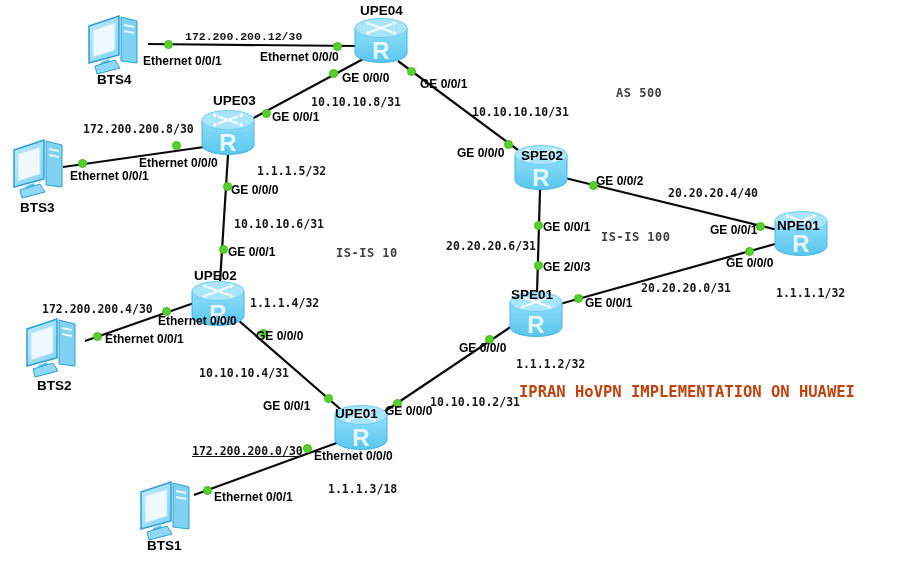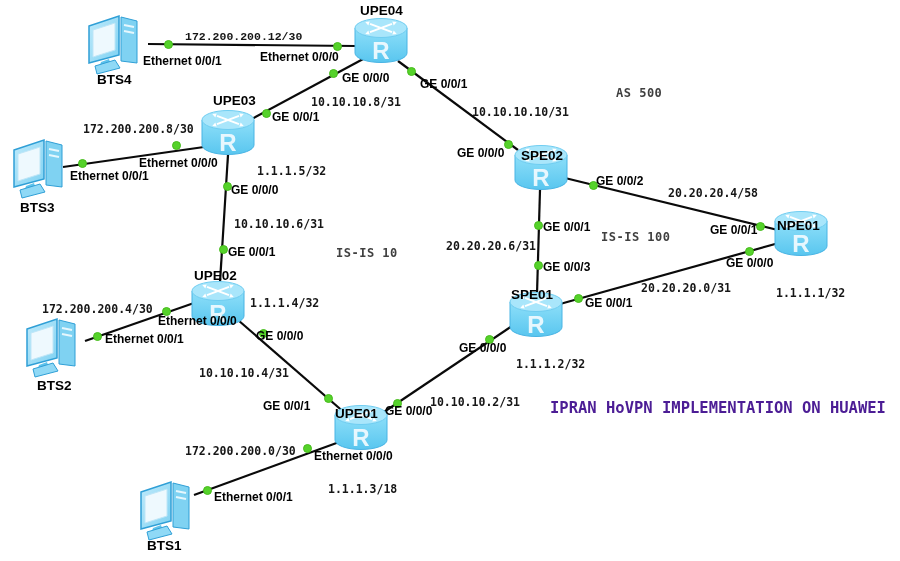--- a/index.html
+++ b/index.html
@@ -291,43 +291,43 @@
       <span class="lbl area" style="left: 616px; top: 86px;">AS 500</span>
       <span class="lbl ip" style="left: 83px; top: 122px; text-align: right;">172.200.200.8/30</span>
       <span class="lbl ip" style="left: 257px; top: 131px; margin-top: 33px;">1.1.1.5/32</span>
       <span class="lbl if" style="left: 139px; top: 156px;">Ethernet 0/0/0</span>
       <span class="lbl if" style="left: 70px; top: 169px;">Ethernet 0/0/1</span>
       <span class="lbl if" style="left: 231px; top: 183px;">GE 0/0/0</span>
       <span class="lbl ip" style="left: 234px; top: 217px;">10.10.10.6/31</span>
       <span class="lbl if" style="left: 228px; top: 245px;">GE 0/0/1</span>
       <span class="lbl if" style="left: 457px; top: 146px;">GE 0/0/0</span>
       <span class="lbl if" style="left: 596px; top: 174px;">GE 0/0/2</span>
-      <span class="lbl ip" style="left: 668px; top: 186px;">20.20.20.4/58</span>
+      <span class="lbl ip" style="left: 668px; top: 186px;">20.20.20.4/40</span>
       <span class="lbl if" style="left: 543px; top: 220px;">GE 0/0/1</span>
       <span class="lbl area" style="left: 601px; top: 230px;">IS-IS 100</span>
       <span class="lbl ip" style="left: 446px; top: 239px;">20.20.20.6/31</span>
       <span class="lbl if" style="left: 710px; top: 223px;">GE 0/0/1</span>
-      <span class="lbl if" style="left: 543px; top: 260px;">GE 0/0/3</span>
+      <span class="lbl if" style="left: 543px; top: 260px;">GE 2/0/3</span>
       <span class="lbl if" style="left: 726px; top: 256px;">GE 0/0/0</span>
       <span class="lbl area" style="left: 336px; top: 246px;">IS-IS 10</span>
       <span class="lbl ip" style="left: 250px; top: 296px;">1.1.1.4/32</span>
       <span class="lbl ip" style="left: 42px; top: 302px;">172.200.200.4/30</span>
       <span class="lbl if" style="left: 158px; top: 314px;">Ethernet 0/0/0</span>
       <span class="lbl if" style="left: 105px; top: 332px;">Ethernet 0/0/1</span>
       <span class="lbl if" style="left: 256px; top: 329px;">GE 0/0/0</span>
       <span class="lbl if" style="left: 585px; top: 296px;">GE 0/0/1</span>
       <span class="lbl ip" style="left: 641px; top: 281px;">20.20.20.0/31</span>
       <span class="lbl ip" style="left: 776px; top: 286px;">1.1.1.1/32</span>
       <span class="lbl if" style="left: 459px; top: 341px;">GE 0/0/0</span>
       <span class="lbl ip" style="left: 516px; top: 357px;">1.1.1.2/32</span>
       <span class="lbl ip" style="left: 199px; top: 366px;">10.10.10.4/31</span>
       <span class="lbl if" style="left: 263px; top: 399px;">GE 0/0/1</span>
       <span class="lbl if" style="left: 385px; top: 404px;">GE 0/0/0</span>
       <span class="lbl ip" style="left: 430px; top: 395px;">10.10.10.2/31</span>
-      <span class="lbl ip" style="left: 185px; top: 444px;">172.200.200.0/30</span>
+      <span class="lbl ip" style="left: 192px; top: 444px; text-decoration: underline;">172.200.200.0/30</span>
       <span class="lbl if" style="left: 314px; top: 449px;">Ethernet 0/0/0</span>
       <span class="lbl ip" style="left: 328px; top: 482px;">1.1.1.3/18</span>
       <span class="lbl if" style="left: 214px; top: 490px;">Ethernet 0/0/1</span>
     </div>
-  <div id="watermark" style="left: 550px; top: 382px; color: #4c1d95; margin-top: 16px;">
+  <div id="watermark" style="left: 519px; top: 382px; color: #c2410c;">
     <div>IPRAN HoVPN IMPLEMENTATION ON HUAWEI</div>
   </div>
 </div>
 
 </body></html>

